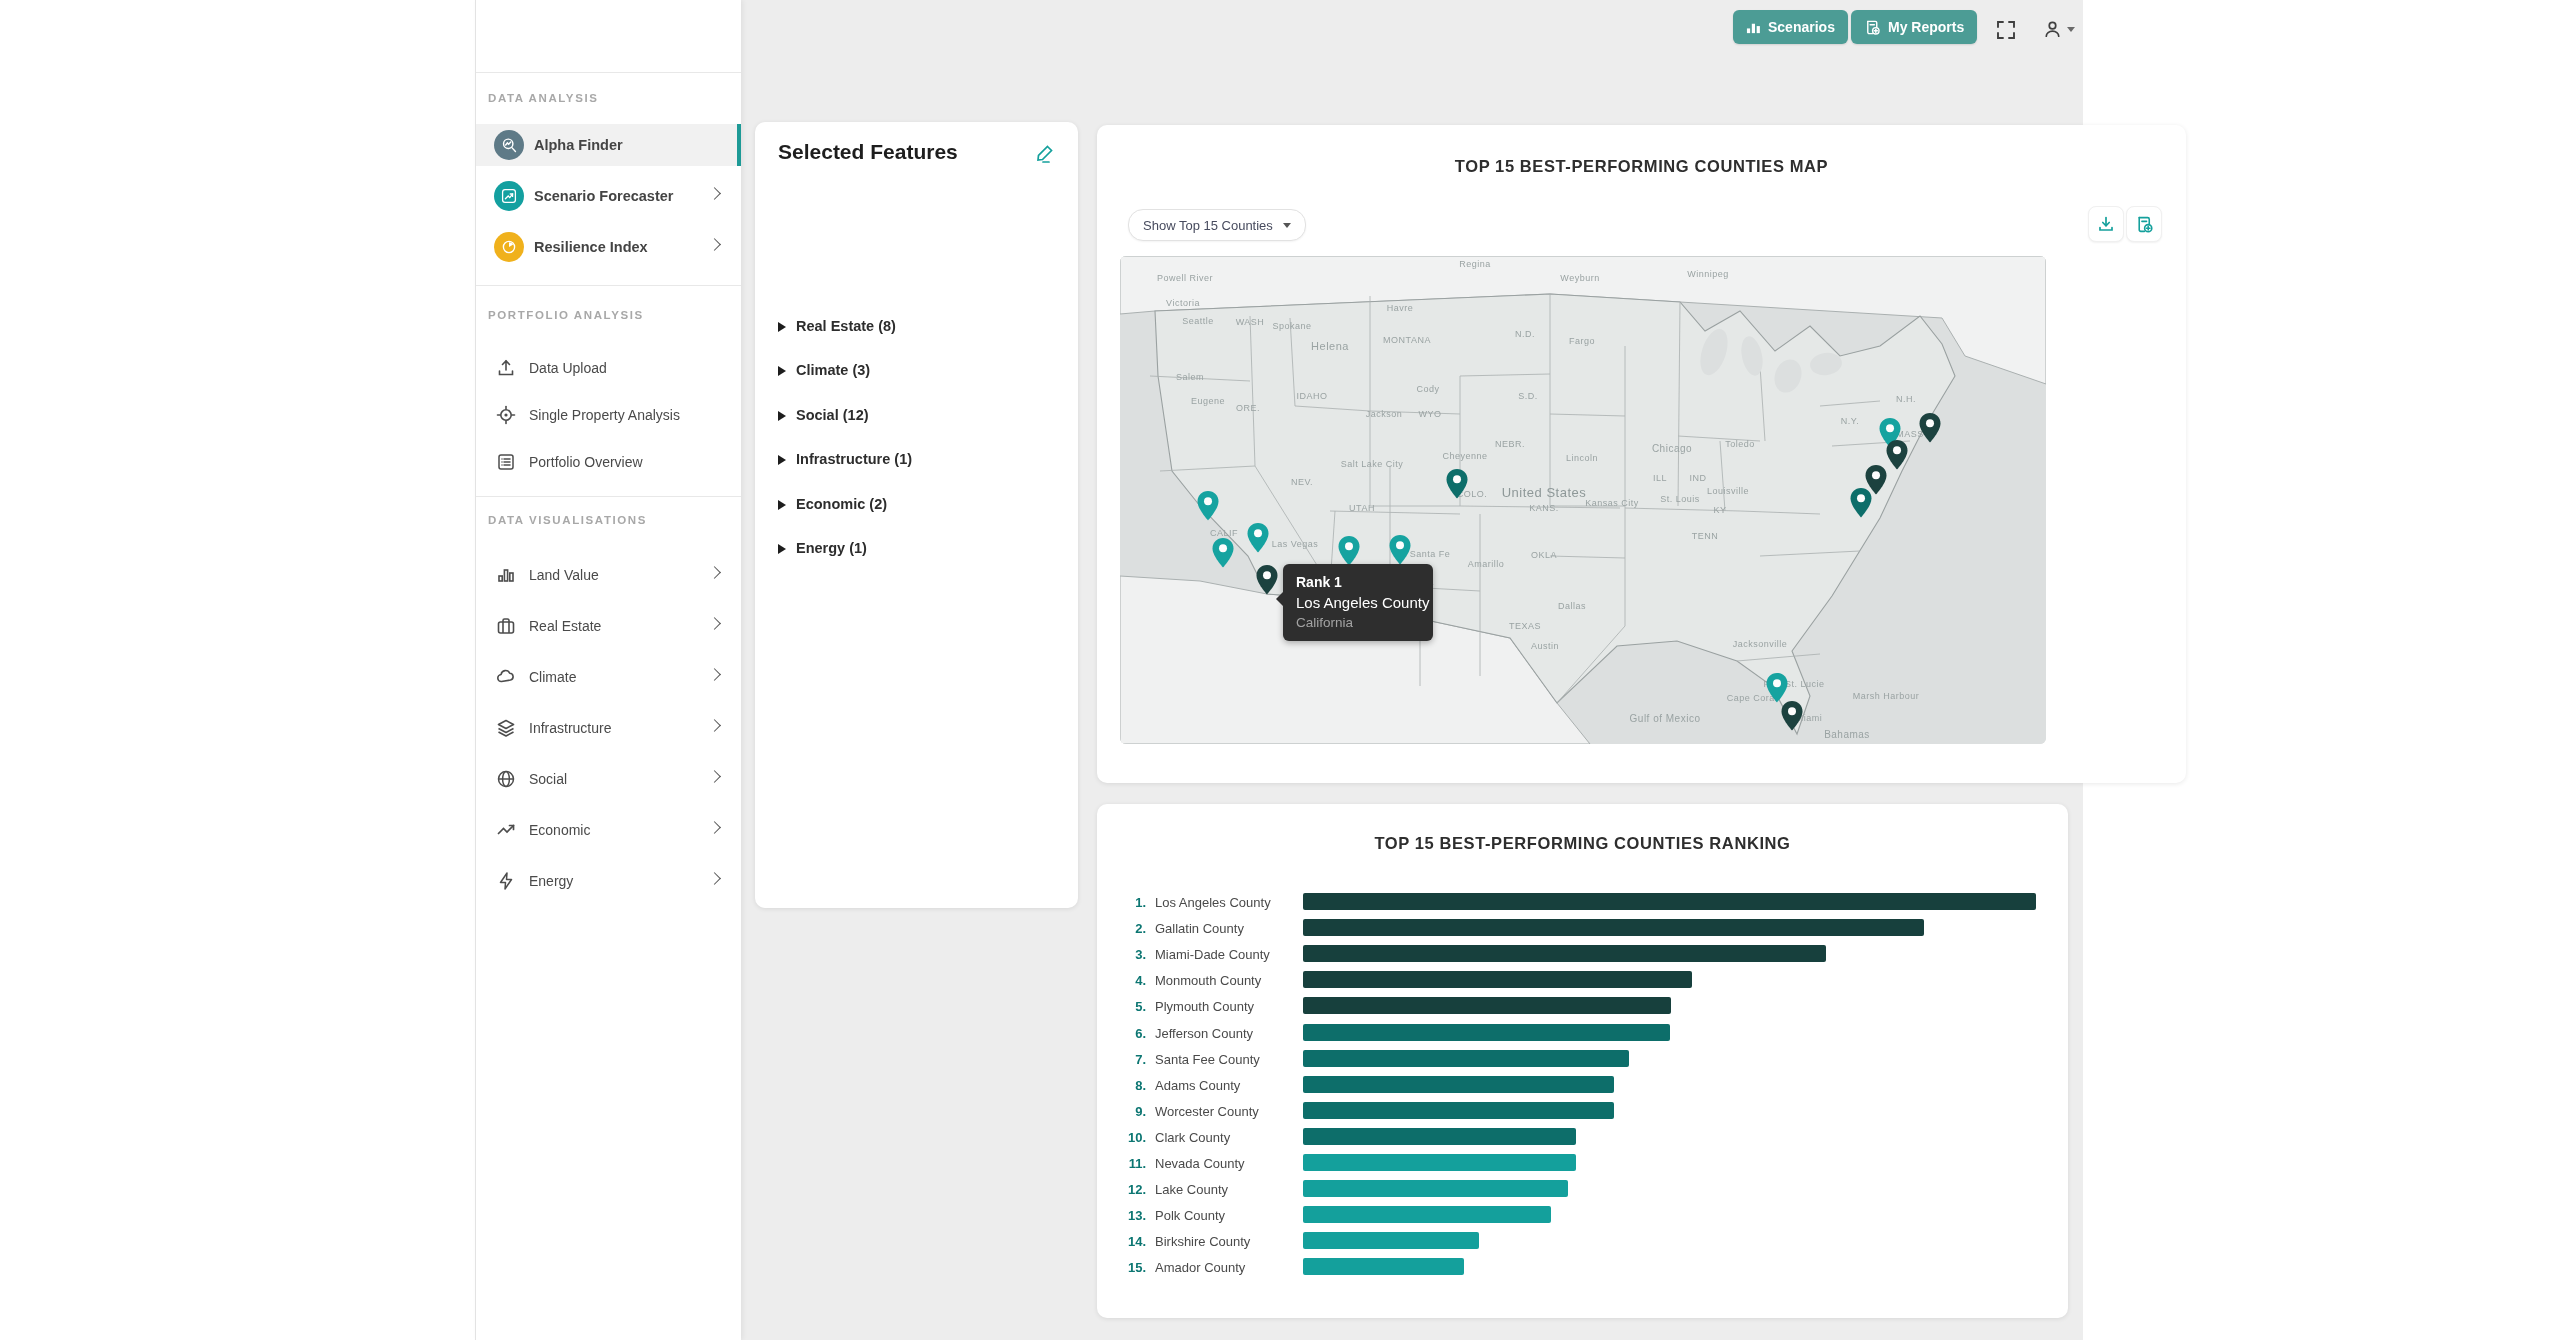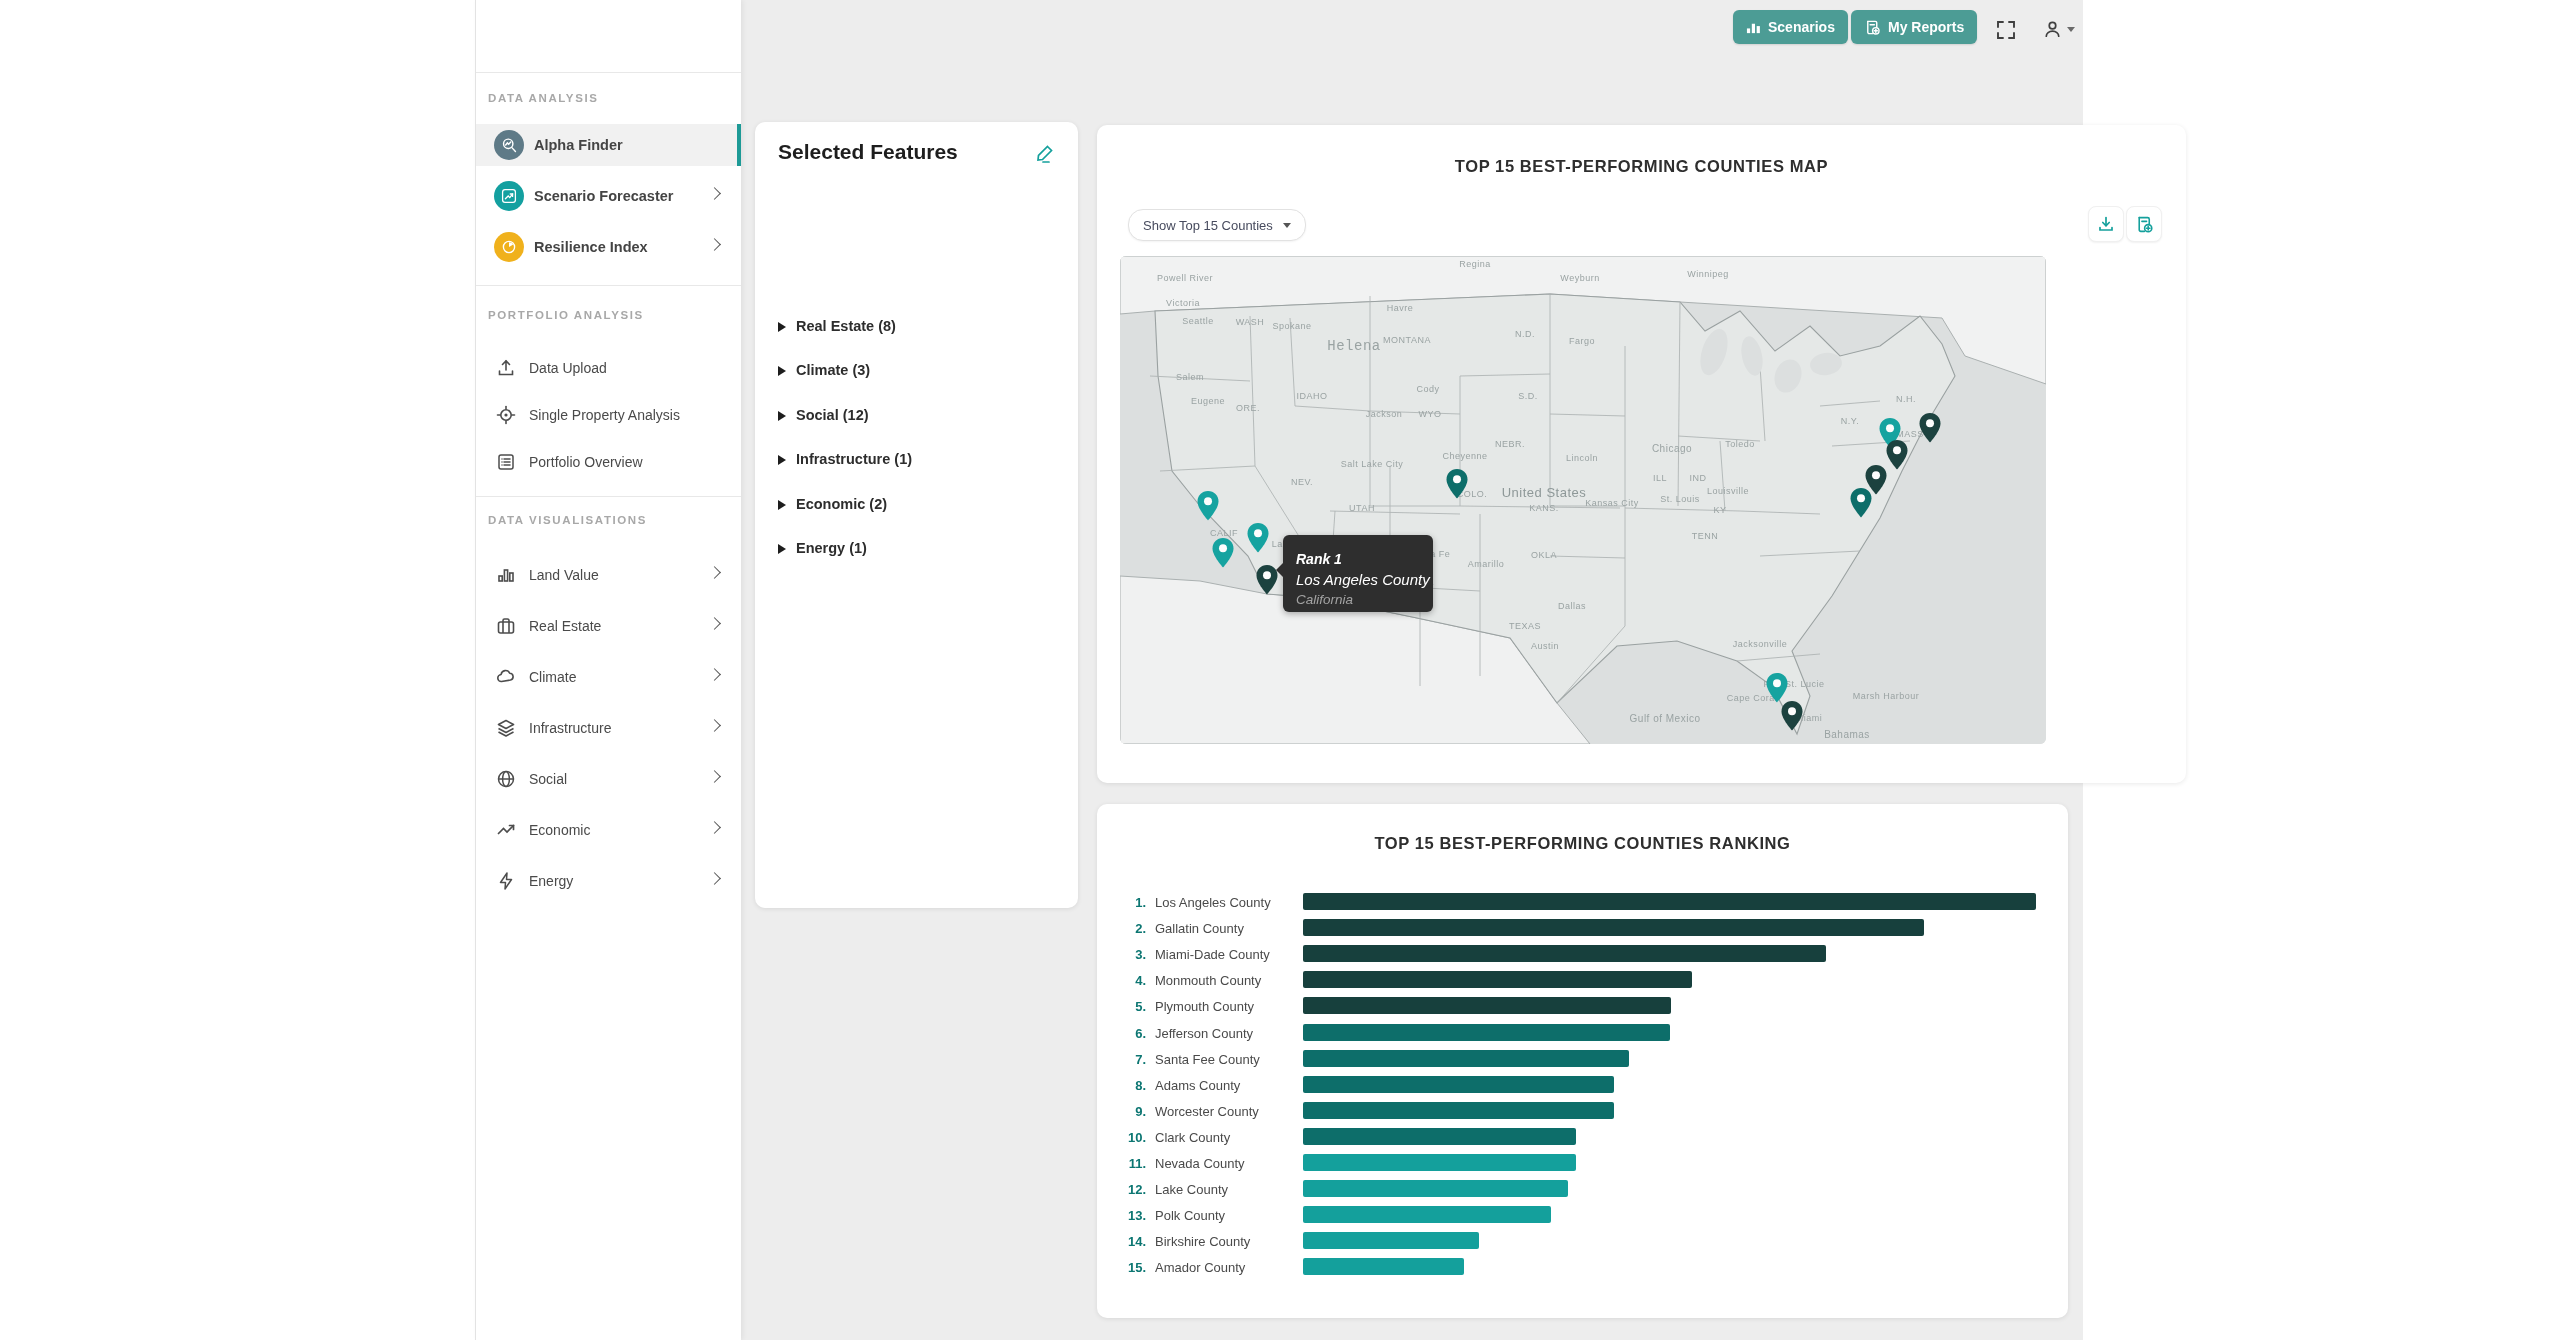--- a/index.html
+++ b/index.html
@@ -34,21 +34,21 @@
   .sf-label{position:absolute;left:18px;top:1px;font-size:14.5px;font-weight:600;color:#2d2d2d;white-space:nowrap;}
   .card-title{position:absolute;left:0;width:100%;text-align:center;font-size:16.5px;font-weight:700;letter-spacing:.6px;color:#2e2e2e;}
   
   .filter-pill{position:absolute;left:31px;top:84px;height:30px;border:1px solid #e2e2e2;border-radius:15px;background:#fff;display:flex;align-items:center;padding:0 14px;gap:10px;font-size:13px;color:#474b5e;font-weight:500;cursor:pointer;box-shadow:0 1px 2px rgba(0,0,0,.05);}
   .caret-down{width:0;height:0;border-left:4.5px solid transparent;border-right:4.5px solid transparent;border-top:5.5px solid #555;}
   .map-icon-btn{position:absolute;top:81px;width:34px;height:34px;background:#fff;border:1px solid #f0f0f0;border-radius:8px;display:flex;align-items:center;justify-content:center;cursor:pointer;box-shadow:0 1px 2px rgba(0,0,0,.06);}
   
   .map-box{position:absolute;left:23px;top:131px;width:926px;height:488px;border-radius:6px;overflow:hidden;background:#dcdfdf;}
   .map-label{position:absolute;transform:translate(-50%,-50%);color:#9aa3a3;white-space:nowrap;letter-spacing:.5px;}
   .map-pin{position:absolute;width:24px;height:32px;cursor:pointer;}
-  .map-tooltip{position:absolute;left:163px;top:279px;width:150px;height:77px;background:#2e2e2e;border-radius:6px;color:#fff;padding:16px 0 0 13px;box-sizing:border-box;box-shadow:0 2px 6px rgba(0,0,0,.3);font-style:italic;}
+  .map-tooltip{position:absolute;left:163px;top:308px;width:150px;height:77px;background:#2e2e2e;border-radius:6px;color:#fff;padding:10px 0 0 13px;box-sizing:border-box;box-shadow:0 2px 6px rgba(0,0,0,.3);}
   .map-tooltip .arrow{position:absolute;left:-7px;top:28px;width:0;height:0;border-top:7px solid transparent;border-bottom:7px solid transparent;border-right:7px solid #2e2e2e;}
   .tt-rank{font-size:14px;font-weight:700;margin-bottom:4px;}
   .tt-county{font-size:15px;margin-bottom:4px;}
   .tt-state{font-size:13.5px;color:#a3a3a3;}
   
   .rank-rows{position:absolute;left:0;top:87px;width:100%;}
   .rank-row{position:absolute;left:0;width:100%;height:26px;}
   .rank-num{position:absolute;left:0;top:4px;width:49px;text-align:right;font-size:13px;font-weight:700;color:#0c7672;}
   .rank-name{position:absolute;left:58px;top:4px;font-size:13px;color:#4a4a4a;white-space:nowrap;}
   .rank-bar{position:absolute;left:206px;top:2px;height:17px;border-radius:2px;}
@@ -367,21 +367,21 @@
           <div class="map-label" style="left: 460px; top: 22px; font-size: 9px;">Weyburn</div>
           <div class="map-label" style="left: 588px; top: 18px; font-size: 9px;">Winnipeg</div>
           <div class="map-label" style="left: 63px; top: 47px; font-size: 9px;">Victoria</div>
           <div class="map-label" style="left: 78px; top: 65px; font-size: 9px;">Seattle</div>
           <div class="map-label" style="left: 130px; top: 66px; font-size: 9px;">WASH</div>
           <div class="map-label" style="left: 172px; top: 70px; font-size: 9px;">Spokane</div>
           <div class="map-label" style="left: 280px; top: 52px; font-size: 9px;">Havre</div>
           <div class="map-label" style="left: 70px; top: 121px; font-size: 9px;">Salem</div>
           <div class="map-label" style="left: 88px; top: 145px; font-size: 9px;">Eugene</div>
           <div class="map-label" style="left: 128px; top: 152px; font-size: 9px;">ORE.</div>
-          <div class="map-label" style="left: 234px; top: 90px; font-size: 14px; font-family: Liberation Mono, monospace;">Helena</div>
+          <div class="map-label" style="left: 210px; top: 90px; font-size: 11px;">Helena</div>
           <div class="map-label" style="left: 287px; top: 84px; font-size: 9px;">MONTANA</div>
           <div class="map-label" style="left: 192px; top: 140px; font-size: 9px;">IDAHO</div>
           <div class="map-label" style="left: 288px; top: 133px; font-size: 9px; margin-left: 20px;">Cody</div>
           <div class="map-label" style="left: 264px; top: 158px; font-size: 9px;">Jackson</div>
           <div class="map-label" style="left: 310px; top: 158px; font-size: 9px;">WYO</div>
           <div class="map-label" style="left: 405px; top: 78px; font-size: 9px;">N.D.</div>
           <div class="map-label" style="left: 462px; top: 85px; font-size: 9px;">Fargo</div>
           <div class="map-label" style="left: 408px; top: 140px; font-size: 9px;">S.D.</div>
           <div class="map-label" style="left: 390px; top: 188px; font-size: 9px;">NEBR.</div>
           <div class="map-label" style="left: 462px; top: 202px; font-size: 9px;">Lincoln</div>

